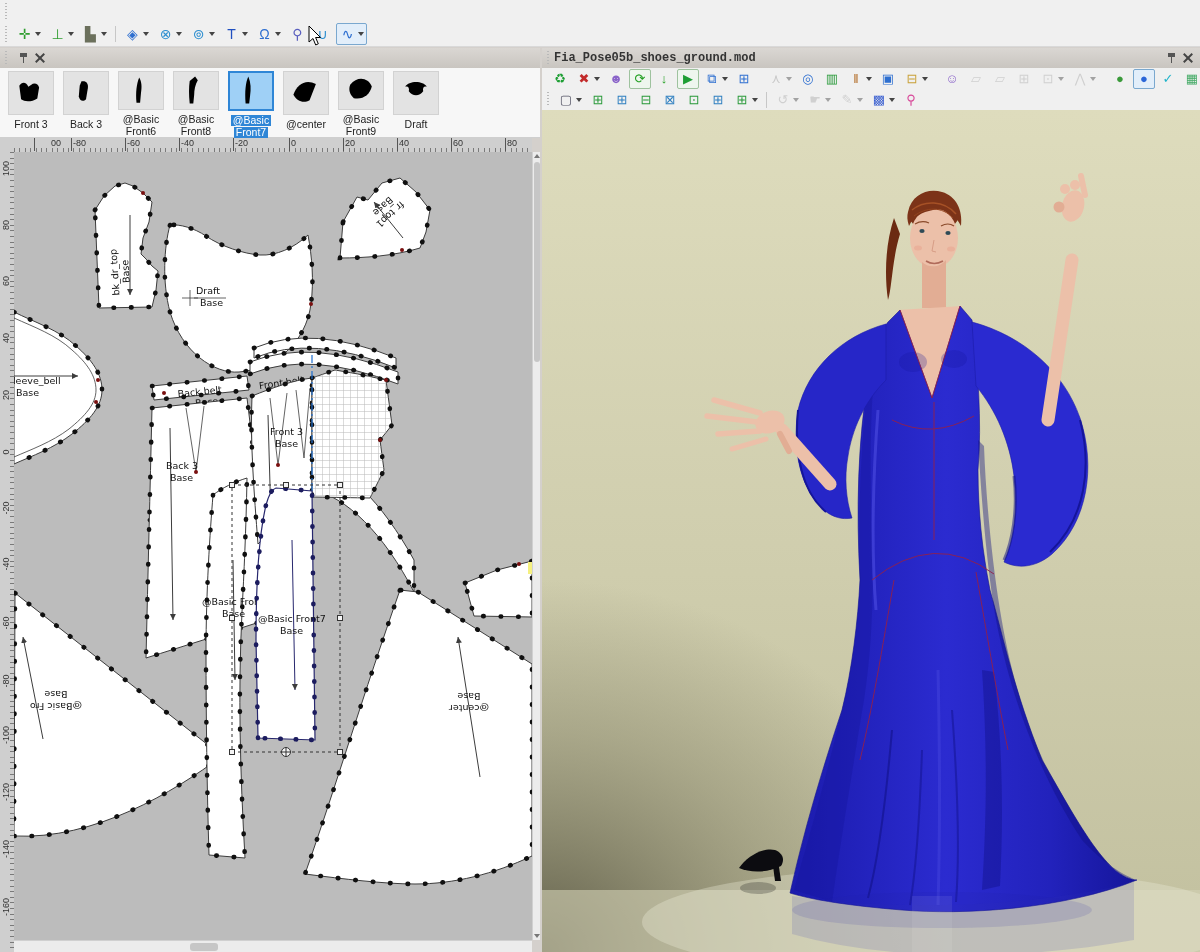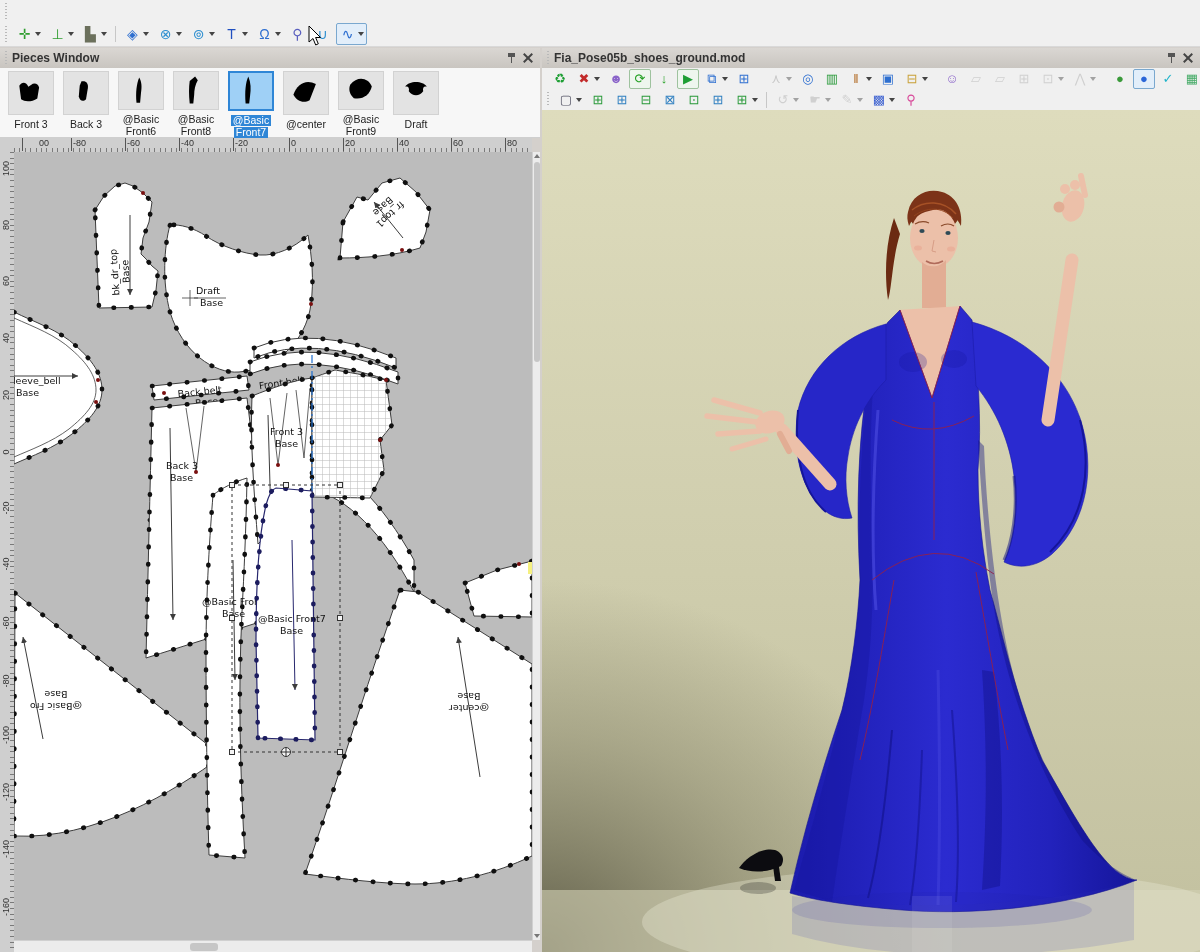--- a/index.html
+++ b/index.html
@@ -65,21 +65,21 @@
   .handle{fill:#f4f4f4;stroke:#333;stroke-width:1;}
   
   #canvas-vscroll{position:absolute;left:532px;top:152px;width:8px;height:788px;background:#ececec;border-left:1px solid #d0d0d0;box-sizing:border-box;}
   #canvas-vscroll .vthumb{position:absolute;left:1px;top:10px;width:6px;height:200px;background:#c6c6c6;border-radius:3px;}
   #canvas-hscroll{position:absolute;left:14px;top:940px;width:518px;height:12px;background:#ececec;border-top:1px solid #d0d0d0;box-sizing:border-box;}
   #canvas-hscroll .hthumb{position:absolute;top:2px;left:176px;width:28px;height:8px;background:#c6c6c6;border-radius:3px;}
   .vs-arrow{position:absolute;left:1px;width:0;height:0;border-left:3px solid transparent;border-right:3px solid transparent;}
   .vs-arrow.up{top:2px;border-bottom:4px solid #777;}
   .vs-arrow.down{bottom:2px;border-top:4px solid #777;}
   
-  #viewer-title{left:542px;top:48px;width:658px;}
+  #viewer-title{left:542px;top:48px;width:658px;font-family:Liberation Mono, monospace;}
   #viewer-toolbar1{left:542px;top:68px;width:658px;height:21px;border-bottom:1px solid #e0e0e0;}
   #viewer-toolbar2{left:542px;top:89px;width:658px;height:21px;border-bottom:1px solid #c9c9c9;}
   #viewer-toolbar1 .tbtn,#viewer-toolbar2 .tbtn{height:18px;}
   #viewer-toolbar1 .g,#viewer-toolbar2 .g{font-size:13px;line-height:16px;width:16px;}
   #viewport{position:absolute;left:542px;top:110px;width:658px;height:842px;background:#d8d6b6;overflow:hidden;}
   #status-text{position:absolute;left:8px;top:10px;font-family:"DejaVu Sans Mono",monospace;font-size:13px;letter-spacing:.5px;color:#4b4a40;z-index:5;}
   #mouse-cursor{position:absolute;left:308px;top:26px;z-index:50;pointer-events:none;}
 </style>
 </head>
 <body>
@@ -149,21 +149,20 @@
       </span>
     </div>
   <div id="mouse-cursor">
     <svg width="16" height="22" viewBox="0 0 16 22">
         <polygon points="1,0 1,16 5,12.5 7.7,19 10.3,17.8 7.6,11.5 12.5,11.5" fill="#fff" stroke="#000" stroke-width="1"></polygon>
       </svg>
   </div>
 
   <div class="panel-title" id="pieces-title">
     <span class="grip"></span>
-    <span class="pt-label">Pieces Window</span>
     <span class="pin-icon"></span>
     <span class="close-icon"></span>
   </div>
 
   <div id="thumb-strip">
 
   <div class="thumb">
         <div class="thumb-box">
           <svg viewBox="0 0 40 40">
             <use href="#sh-front3"></use>
@@ -236,21 +235,21 @@
         <div class="tl2"></div>
       </div>
     </div>
   <div class="strip-scroll">
     <span class="sarr up"></span>
     <span class="sarr down"></span>
   </div>
 
   <div id="ruler-corner"></div>
   <div id="hruler">
-      <span class="hnum" style="left: 8px; padding-left: 16px;">00</span>
+      <span class="hnum" style="left: 20px; padding-left: 16px;">00</span>
       <span class="hnum" style="left: 57px;">-80</span>
       <span class="hnum" style="left: 111px;">-60</span>
       <span class="hnum" style="left: 165px;">-40</span>
       <span class="hnum" style="left: 219px;">-20</span>
       <span class="hnum" style="left: 275px;">0</span>
       <span class="hnum" style="left: 329px;">20</span>
       <span class="hnum" style="left: 383px;">40</span>
       <span class="hnum" style="left: 437px;">60</span>
       <span class="hnum" style="left: 491px;">80</span>
     </div>

